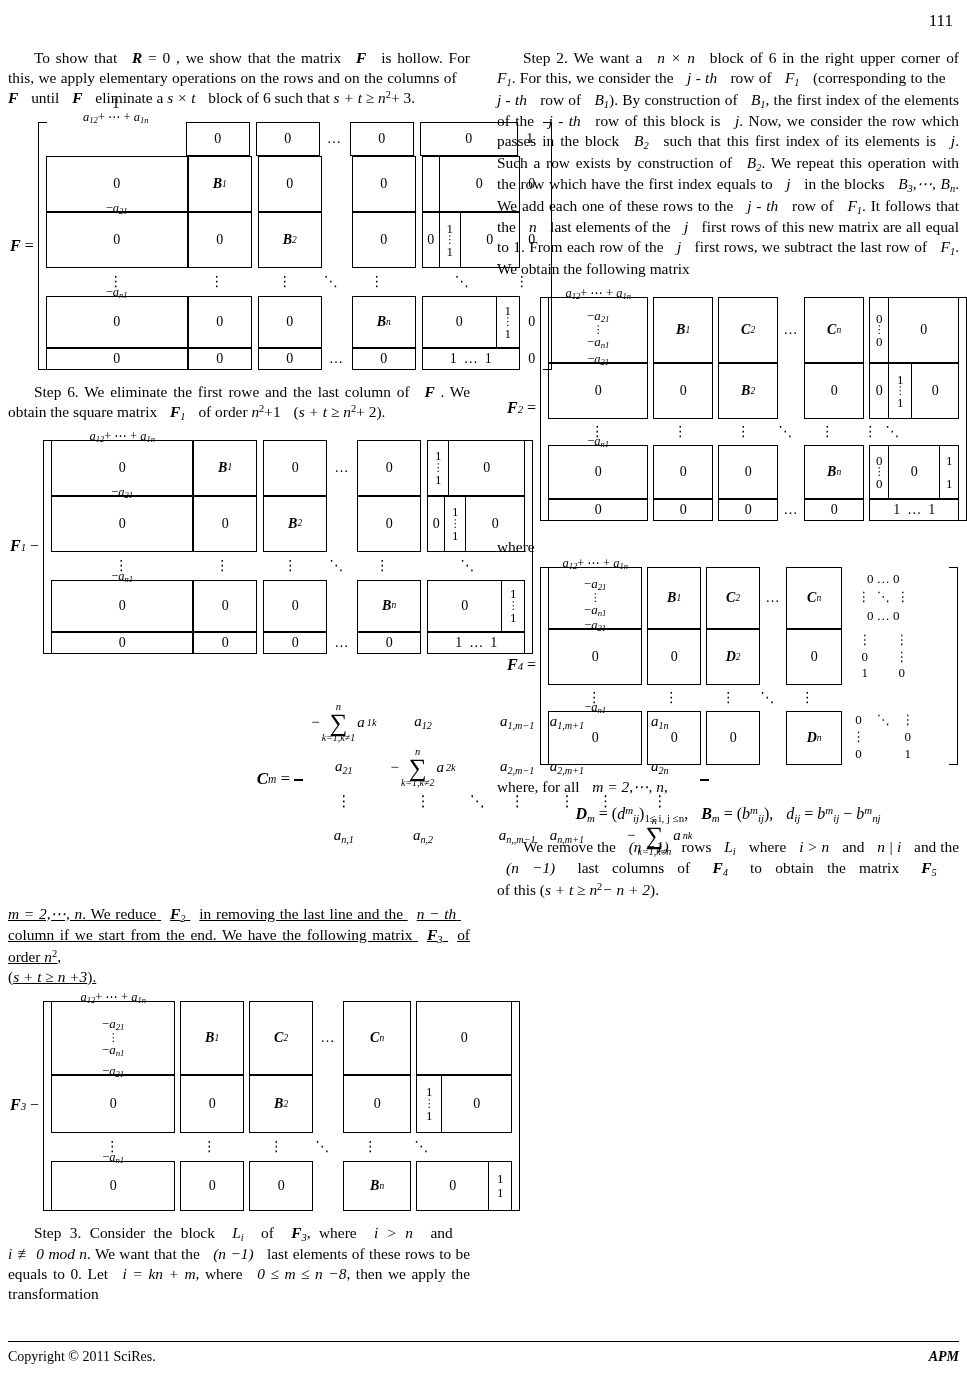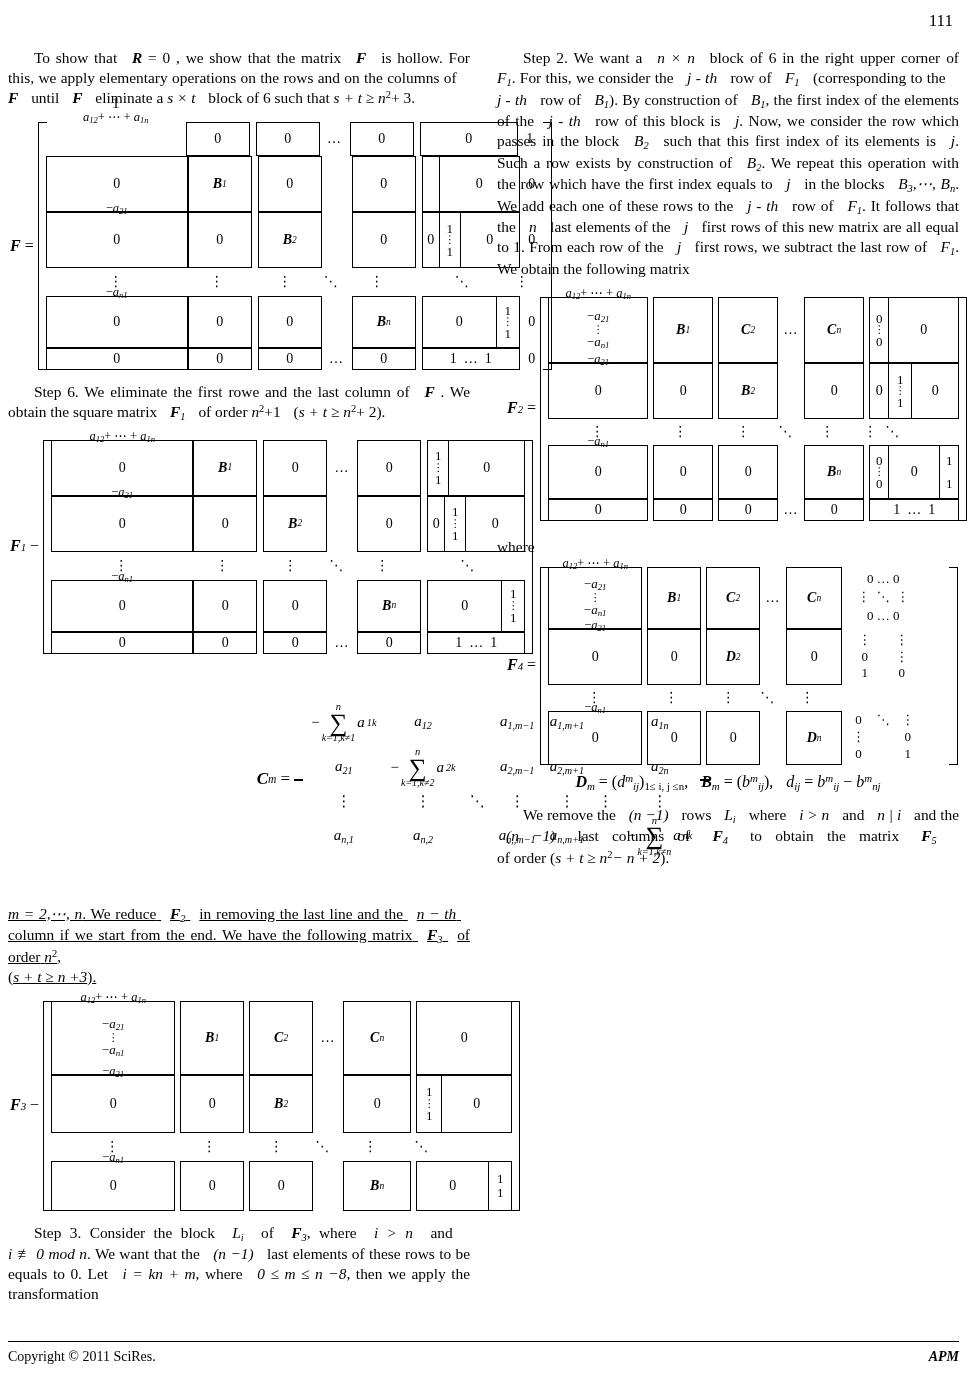--- a/index.html
+++ b/index.html
@@ -947,20 +947,24 @@
                     <span>1</span>
                   </span>
               </span>
             </span>
           </div>
         </div>
       </div>
       <div class="brk r"></div>
     </div>
 
+    <p style="margin-top:12px;">
+      <span>where, for all</span>
+      <span class="sp2"></span><span class="mt nb">m = 2,⋯, n</span><span>,</span>
+    </p>
 
     <p style="margin-top:6px;text-align:center;font-size:16px;">
       <span class="nb"><span class="mb">D</span><sub>m</sub><span class="rm">&nbsp;</span><span class="rm">=</span><span class="rm">&nbsp;(</span><span class="mt">d</span><sup class="mt">m</sup><sub>ij</sub><span class="rm">)</span><sub style="font-style:normal;">1≤ i, j ≤n</sub><span class="rm">,</span></span>
       <span class="sp2"></span><span class="nb"><span class="mb">B</span><sub>m</sub><span class="rm">&nbsp;</span><span class="rm">=</span><span class="rm">&nbsp;(</span><span class="mt">b</span><sup class="mt">m</sup><sub>ij</sub><span class="rm">)</span><span class="rm">,</span></span>
       <span class="sp2"></span><span class="nb"><span class="mt">d</span><sub>ij</sub><span class="rm">&nbsp;</span><span class="rm">=</span><span class="rm">&nbsp;</span><span class="mt">b</span><sup class="mt">m</sup><sub>ij</sub><span class="rm">&nbsp;</span><span class="rm">−</span><span class="rm">&nbsp;</span><span class="mt">b</span><sup class="mt">m</sup><sub>nj</sub></span>
     </p>
 
     <p class="ind" style="margin-top:12px;">
       <span>We remove the</span>
       <span class="sp2"></span><span class="mt nb">(n −1)</span>
@@ -969,21 +973,21 @@
       <span class="sp2"></span><span>where</span>
       <span class="sp2"></span><span class="mt nb">i &gt; n</span>
       <span class="sp2"></span><span>and</span>
       <span class="sp2"></span><span class="mt nb">n | i</span>
       <span class="sp2"></span><span>and the</span>
       <span class="sp2"></span><span class="mt nb">(n −1)</span>
       <span class="sp2"></span><span>last columns of</span>
       <span class="sp2"></span><span class="nb"><span class="mb">F</span><sub>4</sub></span>
       <span class="sp2"></span><span>to obtain the matrix</span>
       <span class="sp2"></span><span class="nb"><span class="mb">F</span><sub>5</sub></span>
-      <span class="sp2"></span><span class="nb"><span class="rm">of order (</span><span class="mt">s + t ≥ n</span><sup class="rm">2</sup><span class="mt">− n + 2</span><span class="rm">).</span></span>
+      <span class="sp2"></span><span class="nb"><span class="rm">of this (</span><span class="mt">s + t ≥ n</span><sup class="rm">2</sup><span class="mt">− n + 2</span><span class="rm">).</span></span>
     </p>
   </div>
 
   <div class="cm-wrap" style="top:700px;">
     <div class="mat" style="align-items:center;">
       <div class="lbl" style="font-size:17px;">
           <span class="mb">C</span>
           <sub>m</sub>
           <span class="rm">&nbsp;=</span>
         </div>

